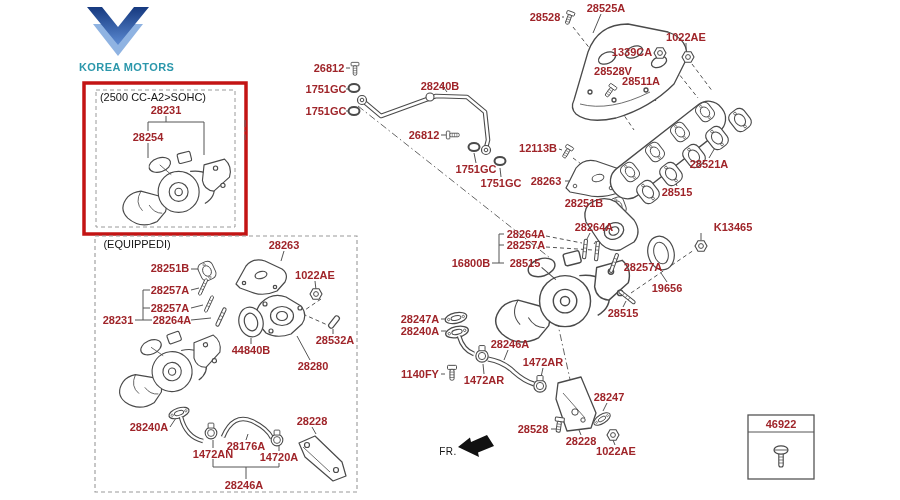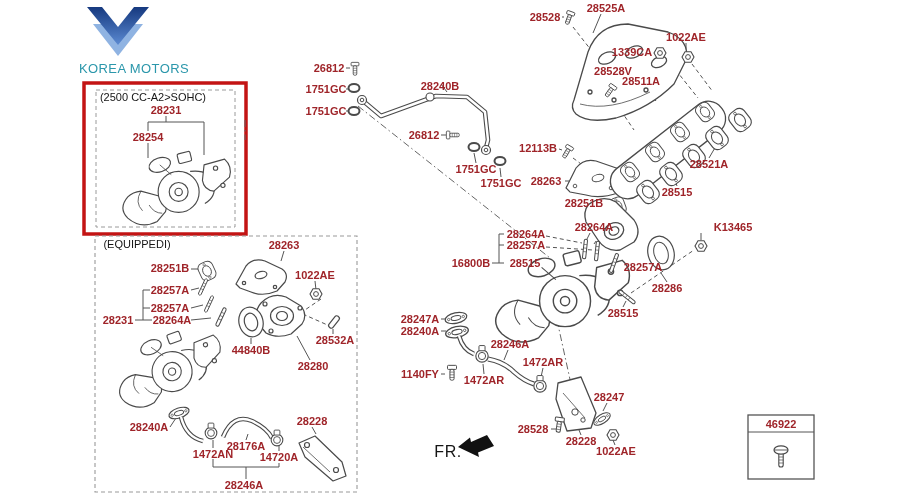--- a/index.html
+++ b/index.html
@@ -2,22 +2,22 @@
 <html><head>
 <meta charset="utf-8">
 <style>
   html,body{margin:0;padding:0;background:#e8e8e8}
   .stage{position:relative;width:900px;height:500px;background:#ffffff;overflow:hidden;
          font-family:"Liberation Sans",sans-serif;}
   svg{position:absolute;left:0;top:0}
   .lbl{position:absolute;transform:translate(-50%,-50%);font-size:11px;font-weight:bold;
        color:#9f2429;white-space:nowrap;line-height:1;}
   .blk{color:#151515;font-weight:normal}
-  .fr-label{font-size:16px;letter-spacing:.5px}
-  .logo-text{position:absolute;left:79px;top:61px;font-size:13px;font-weight:normal;
+  .fr-label{font-size:10px;letter-spacing:.5px}
+  .logo-text{position:absolute;left:79px;top:61px;font-size:11px;font-weight:bold;
              color:#2b97ab;letter-spacing:.4px;white-space:nowrap}
 </style>
 </head>
 <body>
 
 <div class="stage">
 
 <svg width="900" height="500" viewBox="0 0 900 500">
   <defs>
     <linearGradient id="mblue" x1="0" y1="0" x2="0" y2="1">
@@ -270,21 +270,21 @@
 
 <span class="lbl" style="left:546px;top:181px">28263</span>
 <span class="lbl" style="left:584px;top:203px">28251B</span>
 <span class="lbl" style="left:526px;top:234px">28264A</span>
 <span class="lbl" style="left:526px;top:245px">28257A</span>
 <span class="lbl" style="left:471px;top:263px">16800B</span>
 <span class="lbl" style="left:525px;top:263px">28515</span>
 <span class="lbl" style="left:594px;top:227px">28264A</span>
 <span class="lbl" style="left:733px;top:227px">K13465</span>
 <span class="lbl" style="left:643px;top:267px">28257A</span>
-<span class="lbl" style="left:667px;top:288px">28286</span>
+<span class="lbl" style="left:667px;top:288px">19656</span>
 <span class="lbl" style="left:623px;top:313px">28515</span>
 
 <span class="lbl" style="left:420px;top:319px">28247A</span>
 <span class="lbl" style="left:420px;top:331px">28240A</span>
 <span class="lbl" style="left:510px;top:344px">28246A</span>
 <span class="lbl" style="left:420px;top:374px">1140FY</span>
 <span class="lbl" style="left:484px;top:380px">1472AR</span>
 <span class="lbl" style="left:543px;top:362px">1472AR</span>
 <span class="lbl" style="left:609px;top:397px">28247</span>
 <span class="lbl" style="left:533px;top:429px">28528</span>

